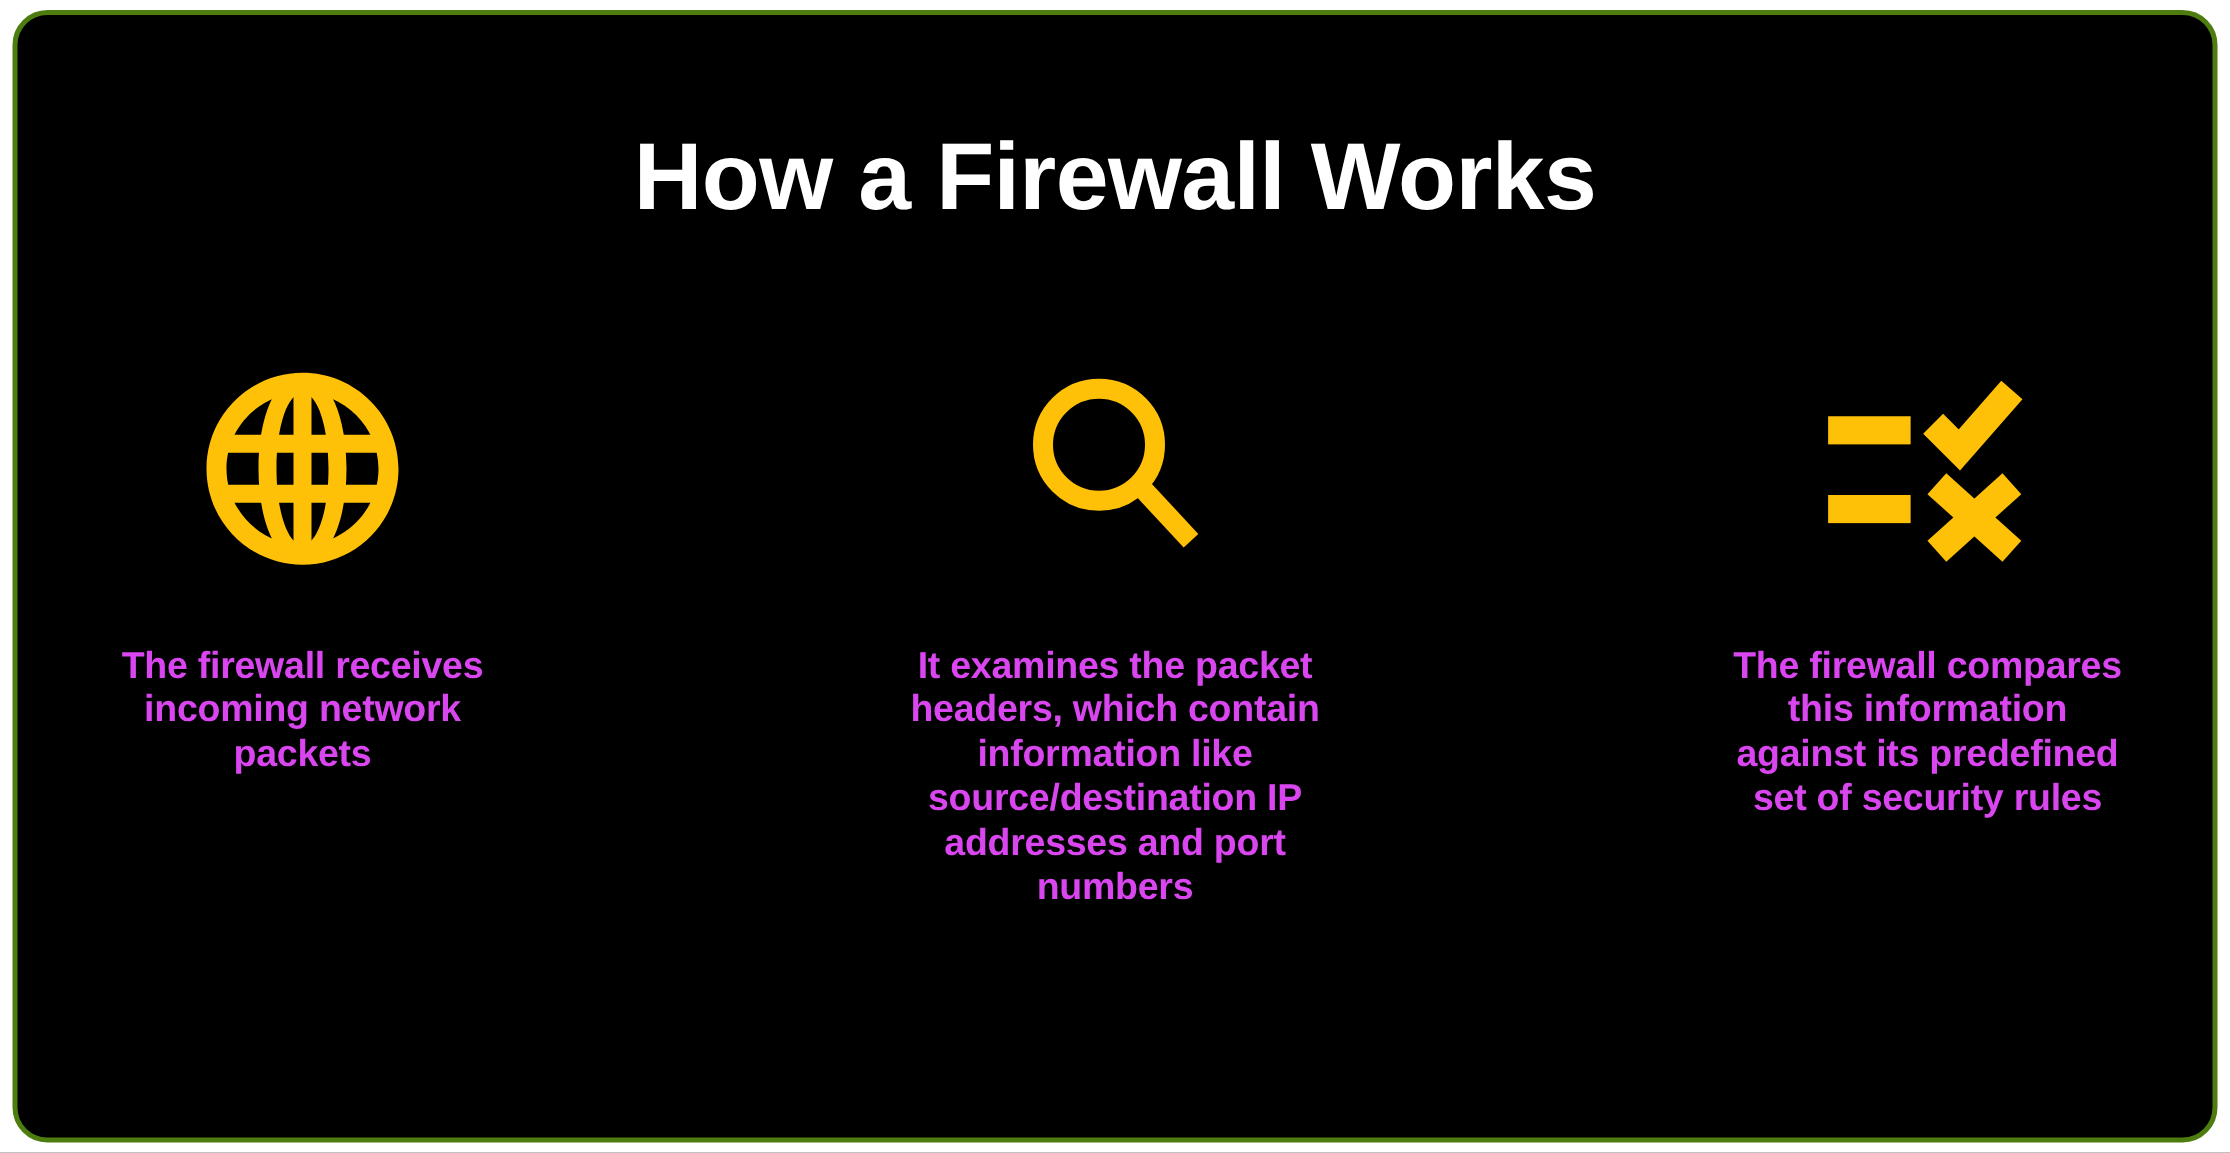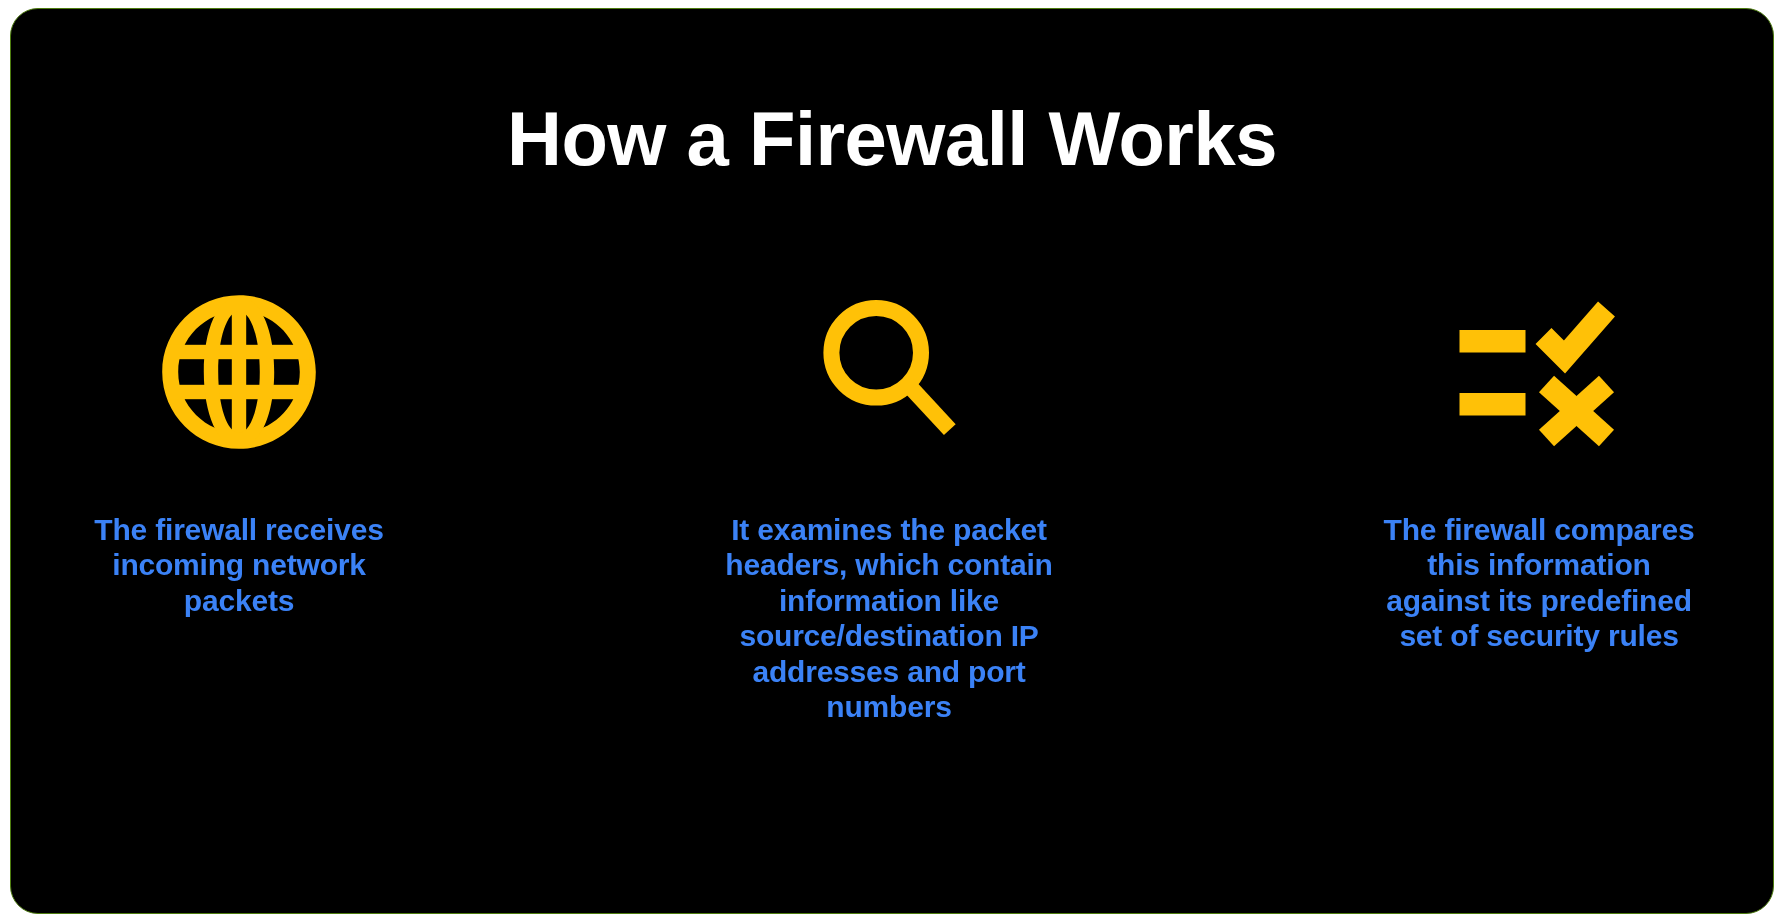--- a/index.html
+++ b/index.html
@@ -17,21 +17,21 @@
   }
 
   #infographic-card {
     position: absolute;
     left: 10px;
     top: 8px;
     width: 1764px;
     height: 906px;
     box-sizing: border-box;
     background: #000000;
-    border: 1px solid #4d7c0f;
+    border: 4px solid #4d7c0f;
     border-radius: 28px;
     overflow: hidden;
   }
 
   #title {
     position: absolute;
     left: 0;
     top: 88px;
     width: 100%;
     text-align: center;
@@ -69,21 +69,21 @@
     align-items: center;
     justify-content: center;
     margin-bottom: 0;
   }
   .step-icon svg { display: block; }
 
   .step-caption {
     margin-top: 58px;
     width: 360px;
     text-align: center;
-    color: #3b82f6;
+    color: #d946ef;
     font-family: "Liberation Sans", sans-serif;
     font-size: 30px;
     font-weight: bold;
     line-height: 1.18;
     letter-spacing: -0.2px;
   }
 
   
   .step:nth-child(1) .step-caption { width: 300px; }
   .step:nth-child(2) .step-caption { width: 345px; }

